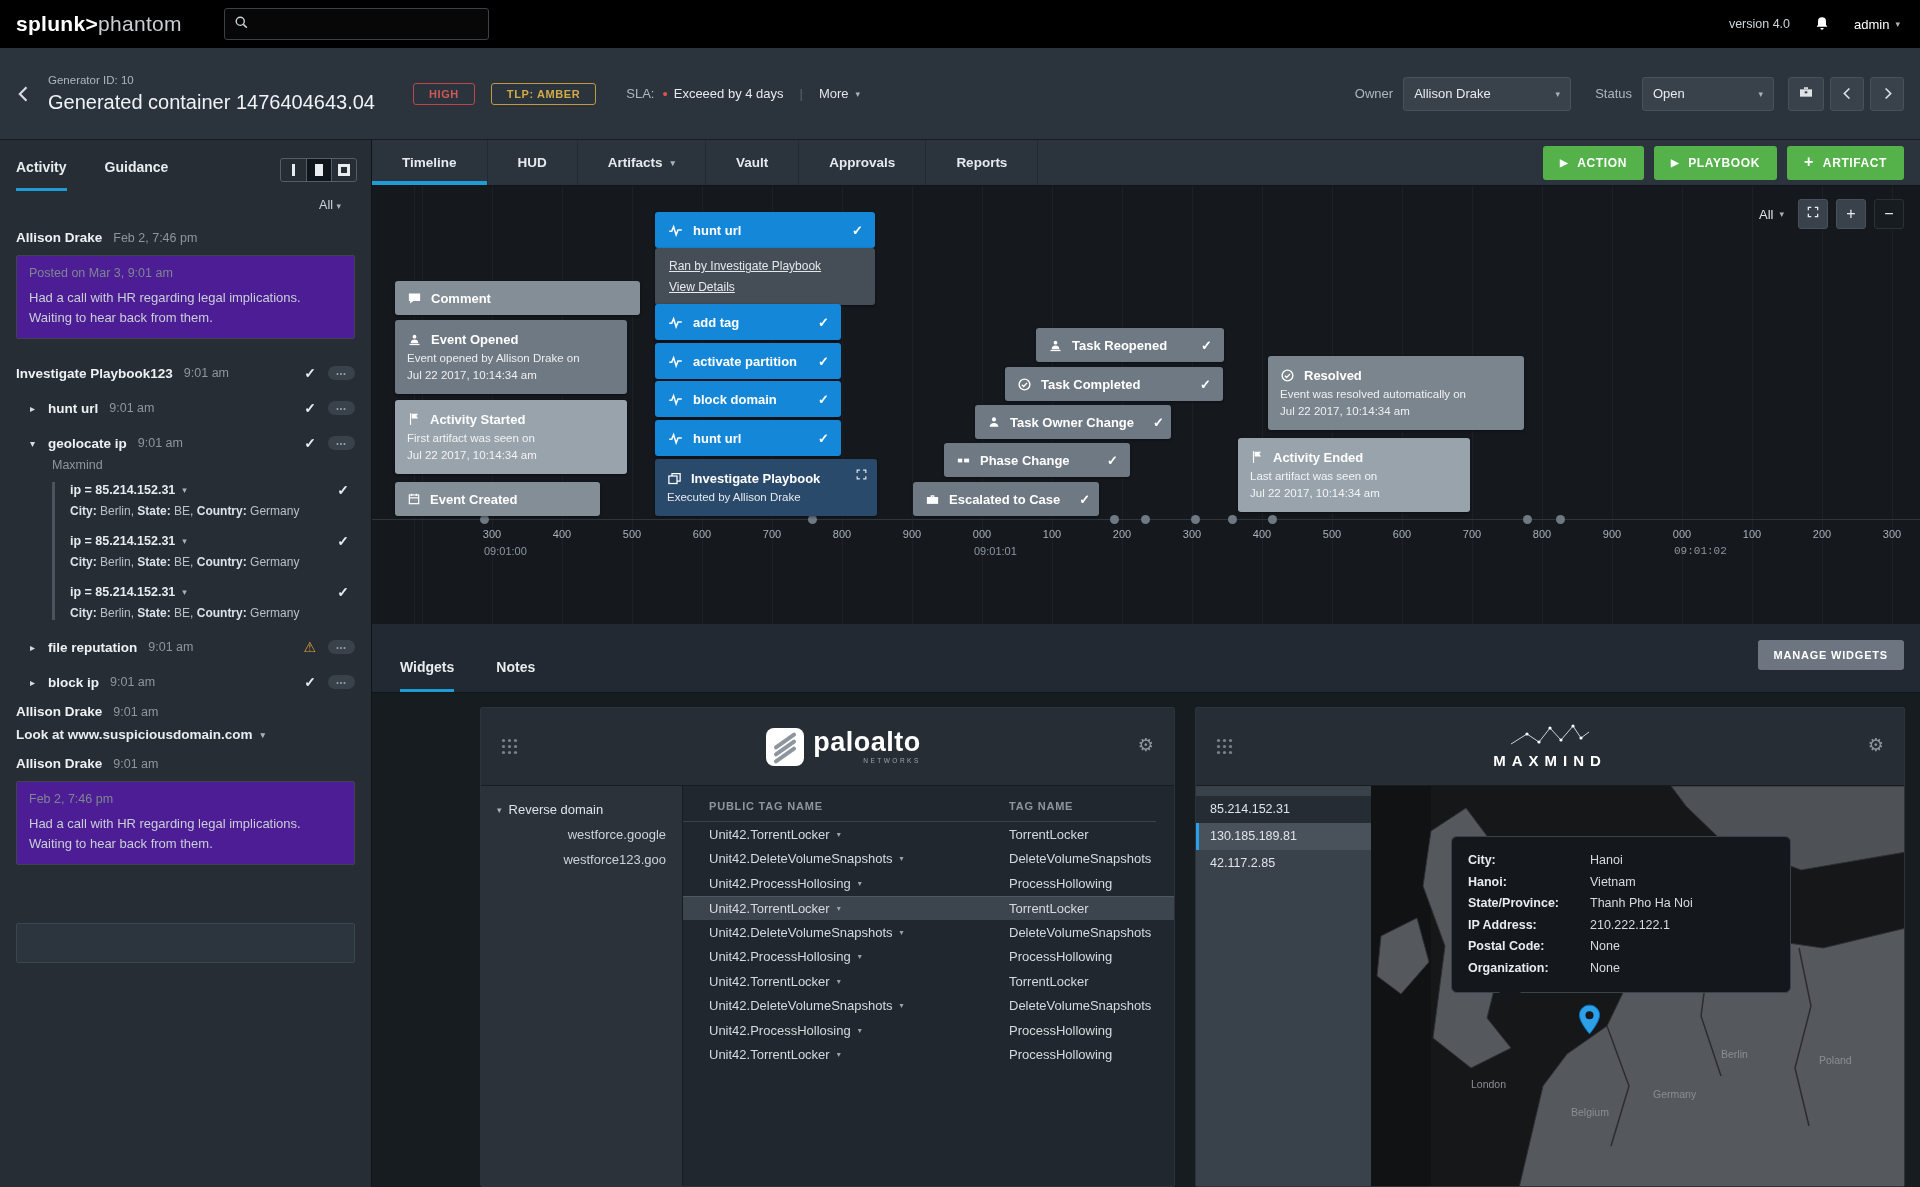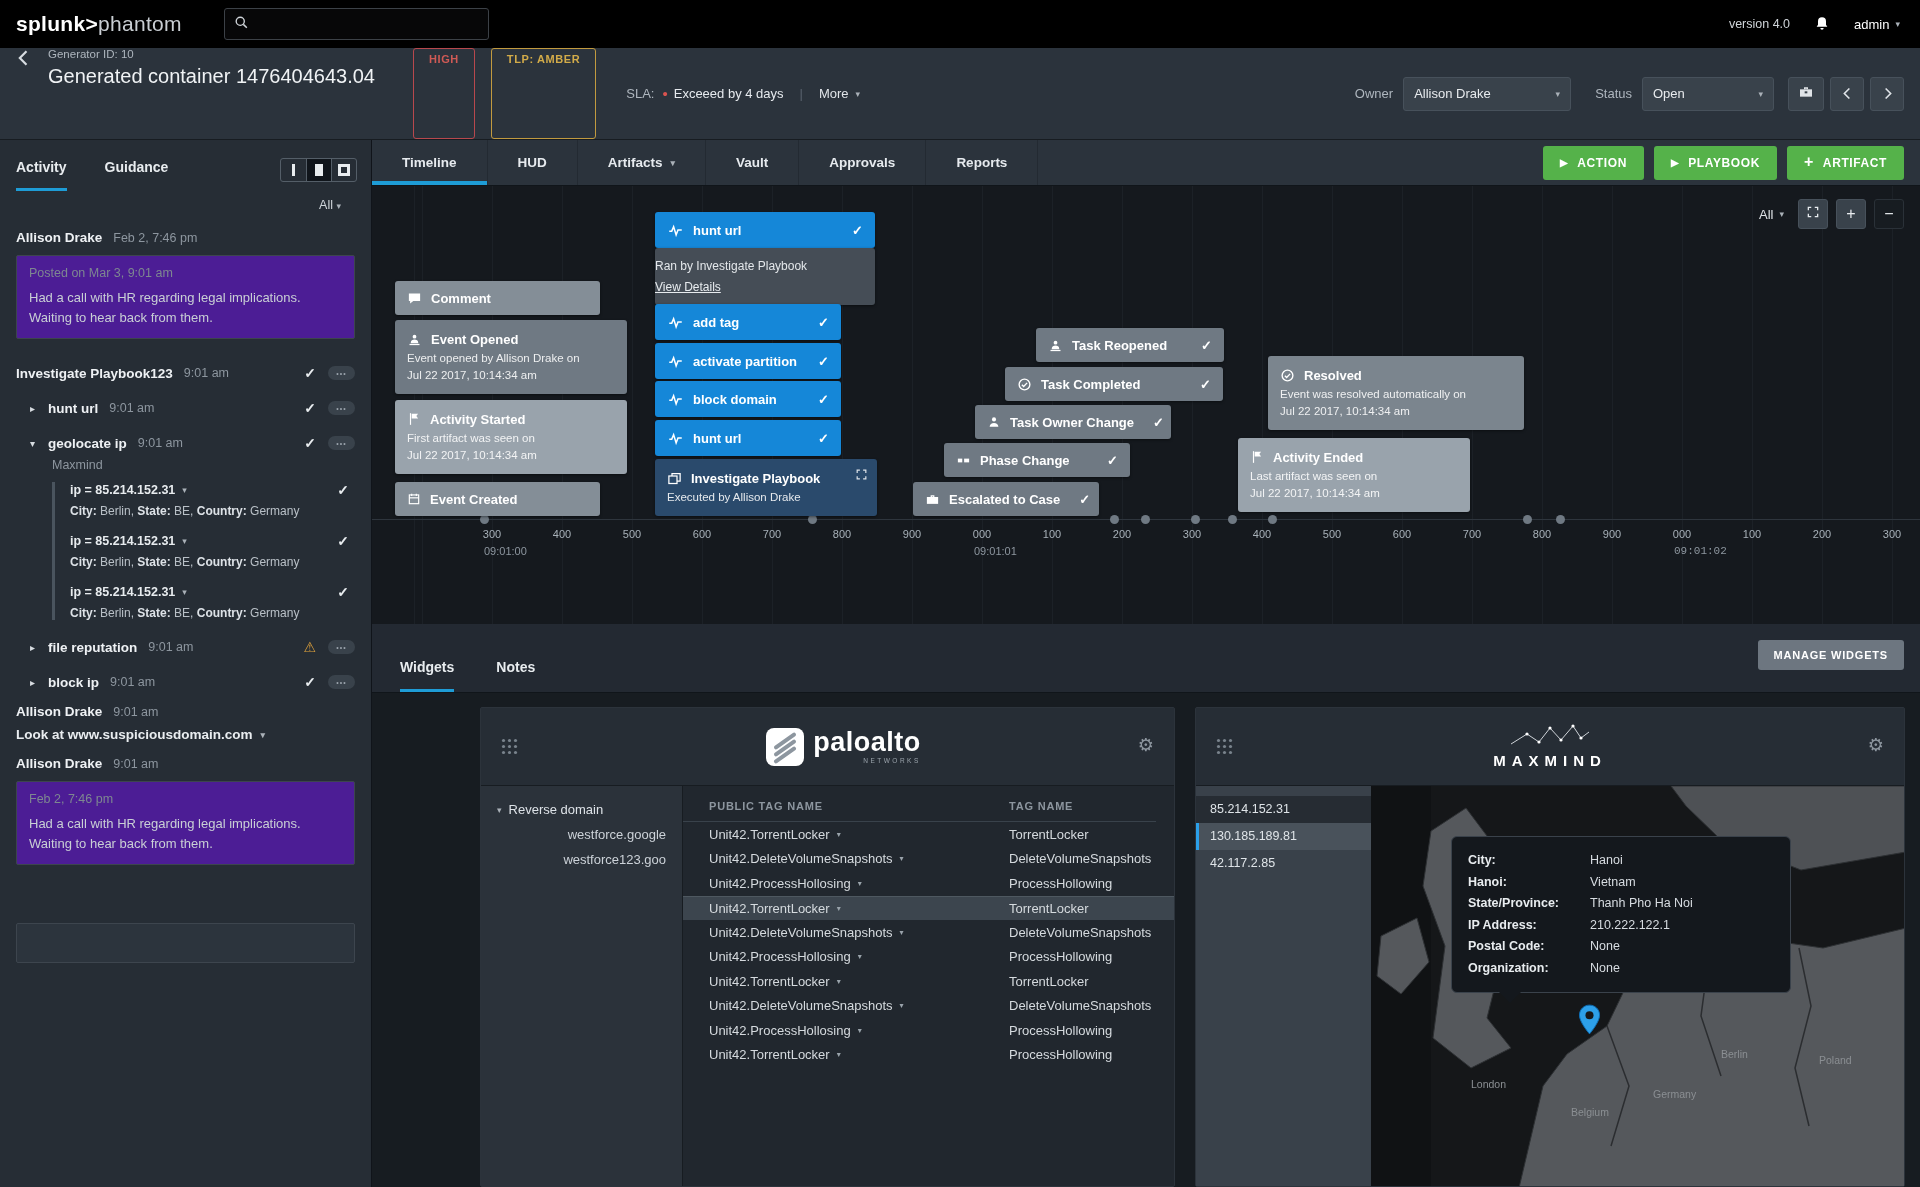--- a/index.html
+++ b/index.html
@@ -18,21 +18,21 @@
   .search input { flex:1; background:transparent; border:none; outline:none; color:#e8ebee;
                   font-family:"Liberation Sans",sans-serif; font-size:13px; margin-left:8px; }
   .topbar-right { margin-left:auto; display:flex; align-items:center; margin-right:20px; }
   .version { font-size:12.5px; color:#cfd4d9; }
   .bell { color:#fff; margin:0 24px; display:flex; }
   .admin { font-size:13px; color:#fff; display:flex; align-items:center; gap:6px; cursor:pointer; }
   .caret { font-size:9px; color:#aab1b8; }
 
   
   .cheader { height:92px; background:#2b333c; border-bottom:1px solid #171c21;
-             display:flex; }
+             display:flex; align-items:center; }
   .back-btn { width:48px; display:flex; justify-content:center; color:#d7dce1; cursor:pointer; }
   .gen-row { font-size:11.5px; color:#aeb6be; margin-bottom:5px; }
   .ctitle { font-size:20px; color:#f0f3f5; }
   .badge { margin-left:38px; padding:4px 15px; border-radius:3px; font-size:11px; font-weight:bold;
            letter-spacing:.6px; }
   .badge-high { border:1.5px solid #b8484d; color:#cf5a55; }
   .badge-tlp  { margin-left:16px; border:1.5px solid #c19a3f; color:#d2ab49; }
   .sla { margin-left:30px; display:flex; align-items:center; font-size:13px; }
   .sla-label { color:#aeb6be; margin-right:8px; }
   .sla-dot { color:#d9534f; font-size:15px; margin-right:6px; }
@@ -133,21 +133,21 @@
              z-index:3; cursor:pointer; }
   .tl-head { display:flex; align-items:center; gap:9px; padding:0 12px; height:34px;
              font-size:13px; font-weight:bold; white-space:nowrap; }
   .tl-card.tall .tl-head { height:30px; padding-top:8px; }
   .tl-check { margin-left:auto; font-size:13px; font-weight:bold; padding-left:10px; }
   .tl-sub { padding:0 12px 10px 12px; font-size:11.5px; line-height:17px; color:rgba(255,255,255,.88);
             font-weight:normal; }
   .v-blue { background:#1587d8; }
   .v-blue .tl-head { height:36px; }
   .v-blue-dark { background:#2a4a6c; }
-  .v-details { background:#454d56; color:#e3e7ea; padding:9px 0; font-size:12px; line-height:18px; }
+  .v-details { background:#454d56; color:#e3e7ea; padding:9px 14px; font-size:12px; line-height:18px;text-decoration:underline; }
   .v-details a { color:#e8ecef; text-decoration:underline; display:inline-block; margin-top:3px; }
   .v-gray-mid { background:#848e97; }
   .v-gray-dark { background:#6f7983; }
   .v-gray-light { background:#99a3ac; }
   .v-gray-res { background:#7b858e; }
   .tl-expand { position:absolute; top:8px; right:9px; opacity:.85; }
   .axis-line { position:absolute; left:0; right:0; top:333px; height:1px; background:#2e353d; z-index:1; }
   .axis-dot { position:absolute; top:329px; width:9px; height:9px; border-radius:50%;
               background:#6f7983; z-index:2; }
   .axis-tick { position:absolute; top:342px; font-size:11px; color:#a7b0b8; transform:translateX(-50%); }
@@ -475,21 +475,21 @@
                   <path d="M9 4H4v5"></path>
                   <path d="M15 4h5v5"></path>
                   <path d="M20 15v5h-5"></path>
                   <path d="M4 15v5h5"></path>
                 </svg></span>
             </span>
           <span class="ctrl-btn">+</span>
           <span class="ctrl-btn dark">−</span>
         </div>
         <div class="axis-line"></div>
-      <div class="tl-card v-gray-mid" style="left: 23px; top: 95px; width: 205px;">
+      <div class="tl-card v-gray-mid" style="left: 23px; top: 95px; width: 245px;">
             <div class="tl-head">
               <span style="display: flex;">
                 <svg viewBox="0 0 24 24" width="15" height="15" fill="currentColor">
                   <path d="M3 4h18v12H10l-5 4v-4H3z"></path>
                 </svg>
               </span>
               <span>Comment</span>
             </div>
           </div>
           <div class="tl-card v-gray-dark tall" style="left: 23px; top: 134px; width: 232px;">

